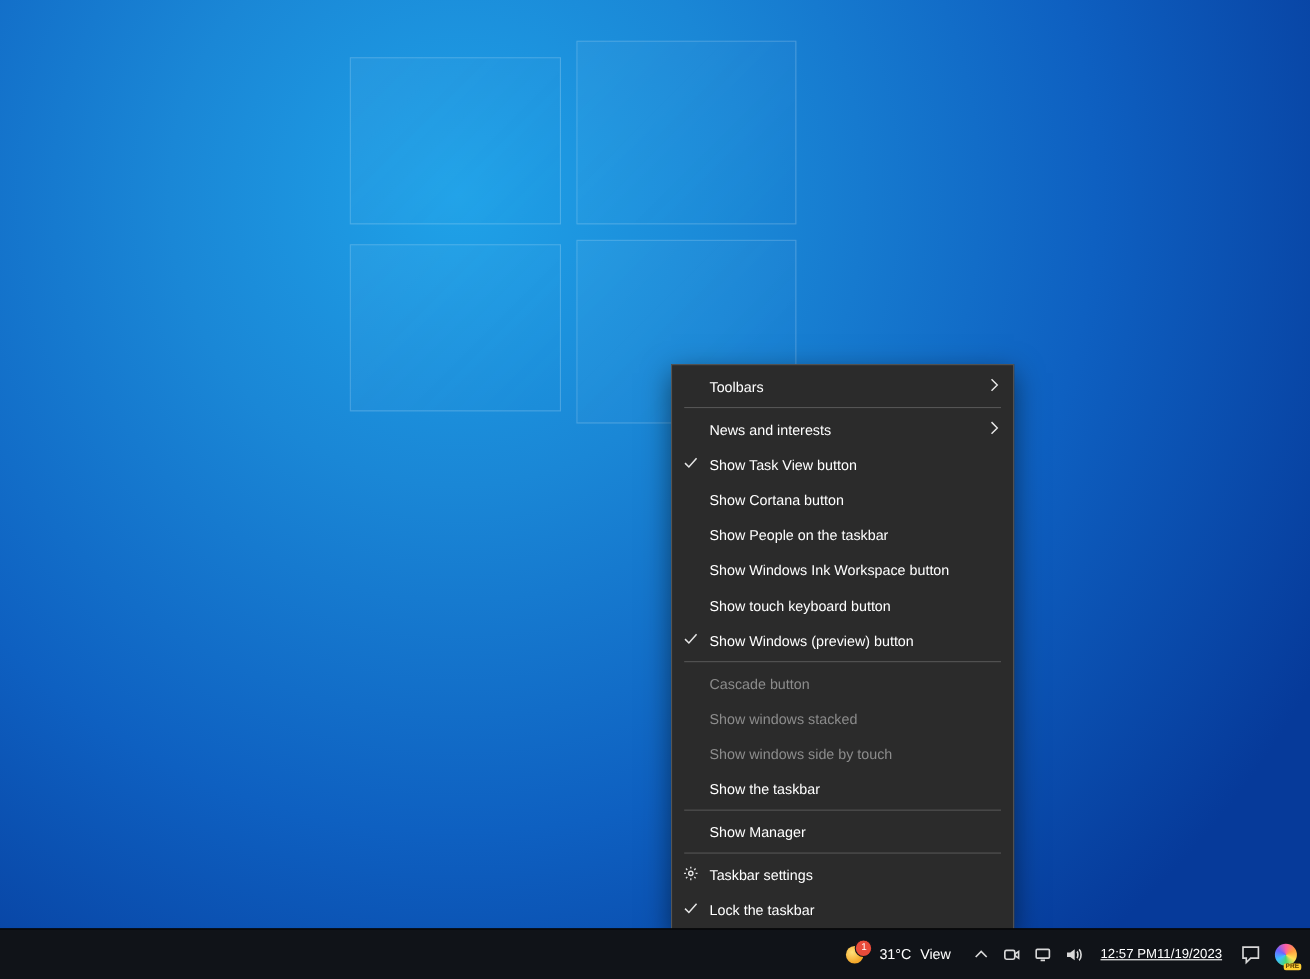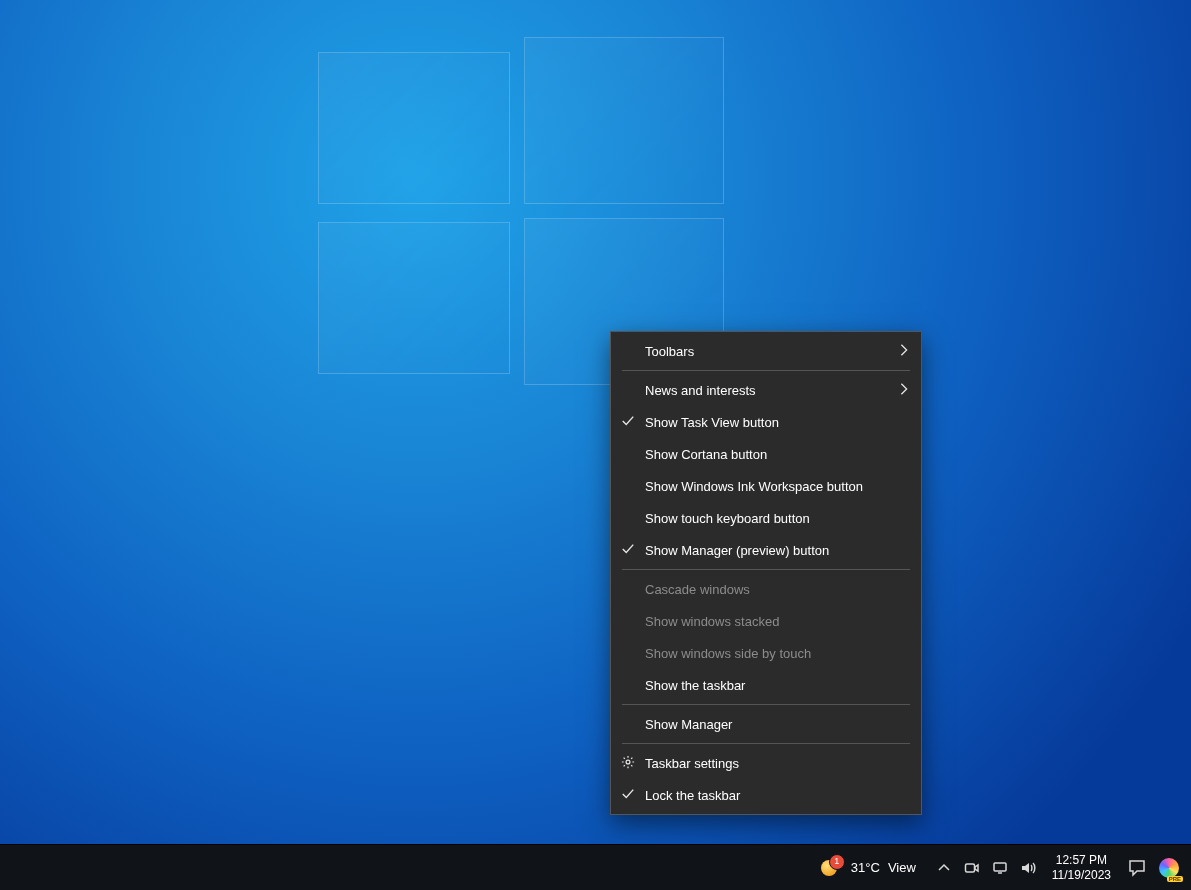--- a/index.html
+++ b/index.html
@@ -15,21 +15,21 @@
   
   .taskbar{position:absolute;left:0;right:0;bottom:0;height:45px;background:#101318;border-top:1px solid #000;display:flex;align-items:center;justify-content:flex-end;padding-right:6px;}
   .tray{display:flex;align-items:center;height:100%;}
   .weather{display:flex;align-items:center;gap:8px;height:100%;padding:0 14px 0 10px;}
   .weather-icon{display:flex;align-items:center;}
   .wbadge{position:relative;width:24px;height:24px;}
   .wbadge .sun{position:absolute;left:2px;top:4px;width:16px;height:16px;border-radius:50%;background:radial-gradient(circle at 35% 35%,#ffe07a,#f4a82b 65%);}
   .wbadge .badge{position:absolute;right:-2px;top:-2px;width:14px;height:14px;border-radius:50%;background:#e84b3a;border:1px solid #101318;color:#fff;font-size:9px;line-height:13px;text-align:center;}
   .tray-icon{width:28px;height:45px;display:flex;align-items:center;justify-content:center;color:#d8d8d8;}
   .tray-icon svg{width:16px;height:16px;stroke:#d8d8d8;fill:none;stroke-width:1.5;}
-  .clock{display:flex;flex-direction:column;align-items:center;justify-content:center;height:100%;padding:0 10px;font-size:12px;line-height:15px;}
+  .clock{display:flex;flex-direction:row;align-items:center;justify-content:center;height:100%;padding:0 10px;font-size:12px;line-height:15px;text-decoration:underline;}
   .notif{width:32px;height:45px;display:flex;align-items:center;justify-content:center;}
   .chat{width:32px;display:flex;align-items:center;justify-content:center;}
   .chat .c{width:20px;height:20px;border-radius:50%;background:conic-gradient(#ff5ea3,#ff9c40,#ffe156,#48d66f,#3cc1ff,#6e62ff,#ff5ea3);position:relative;}
   .chat .pre{position:absolute;bottom:-4px;right:-4px;background:#ffcf33;color:#5a3b00;font-size:6px;font-weight:700;padding:0 2px;border-radius:2px;}
   .tray-btn{cursor:default;}
 
   
   .menu{position:absolute;left:610px;top:291px;width:310px;background:#2b2b2b;border:1px solid #555;box-shadow:0 8px 24px rgba(0,0,0,.5);padding:3px 0;margin-top:40px;}
   .mi{height:32px;display:flex;align-items:center;position:relative;padding-left:34px;padding-right:28px;white-space:nowrap;}
   .mi.disabled{color:#8c8c8c;}
@@ -74,36 +74,39 @@
       <svg width="14" height="14" viewBox="0 0 16 16">
           <path d="M2 8l4 4 8-9" fill="none" stroke="#e5e5e5" stroke-width="1.6"></path>
         </svg>
     </span>
     <span>Show Task View button</span>
   </div>
   <div class="mi">
     <span>Show Cortana button</span>
   </div>
   <div class="mi">
+    <span>Show People on the taskbar</span>
+  </div>
+  <div class="mi">
     <span>Show Windows Ink Workspace button</span>
   </div>
   <div class="mi">
     <span>Show touch keyboard button</span>
   </div>
   <div class="mi">
     <span class="check">
       <svg width="14" height="14" viewBox="0 0 16 16">
           <path d="M2 8l4 4 8-9" fill="none" stroke="#e5e5e5" stroke-width="1.6"></path>
         </svg>
     </span>
-    <span>Show Manager (preview) button</span>
+    <span>Show Windows (preview) button</span>
   </div>
   <div class="msep"></div>
   <div class="mi disabled">
-    <span>Cascade windows</span>
+    <span>Cascade button</span>
   </div>
   <div class="mi disabled">
     <span>Show windows stacked</span>
   </div>
   <div class="mi disabled">
     <span>Show windows side by touch</span>
   </div>
   <div class="mi">
     <span>Show the taskbar</span>
   </div>

